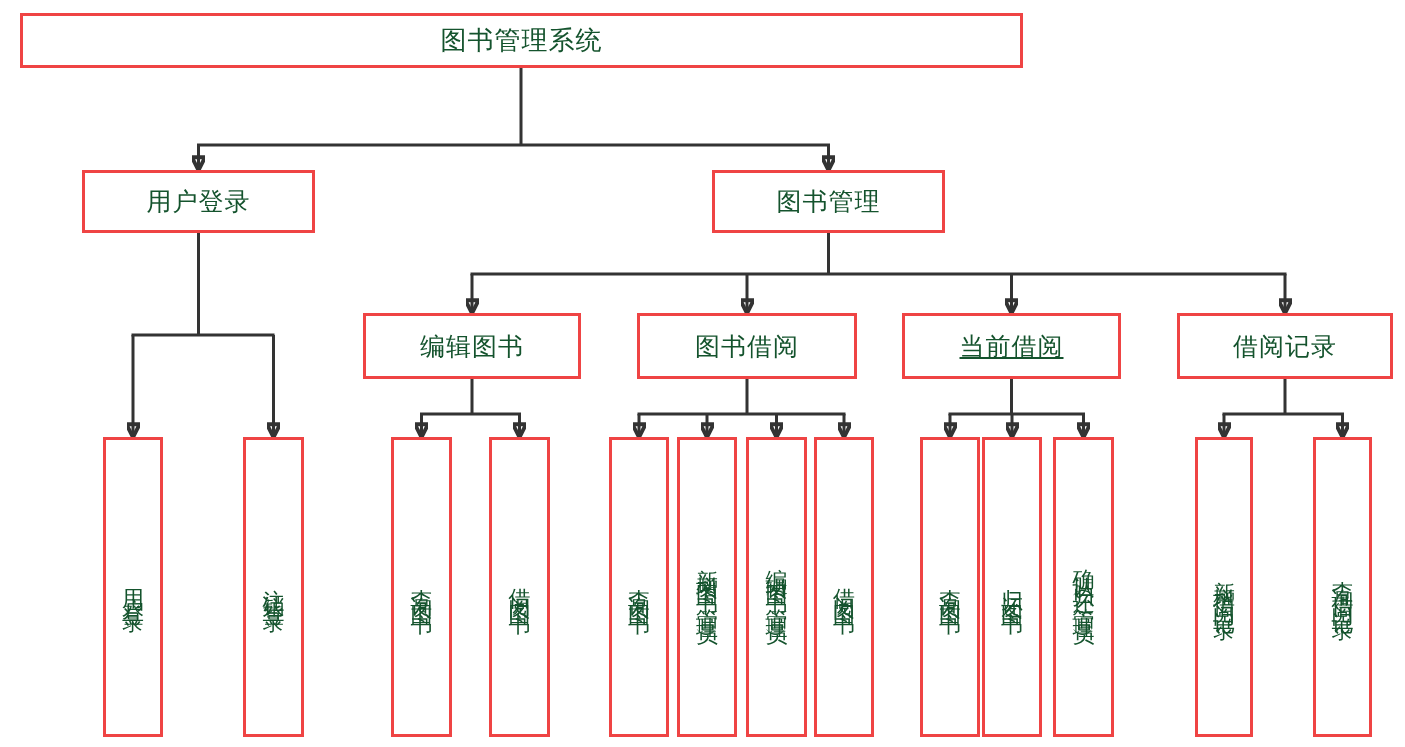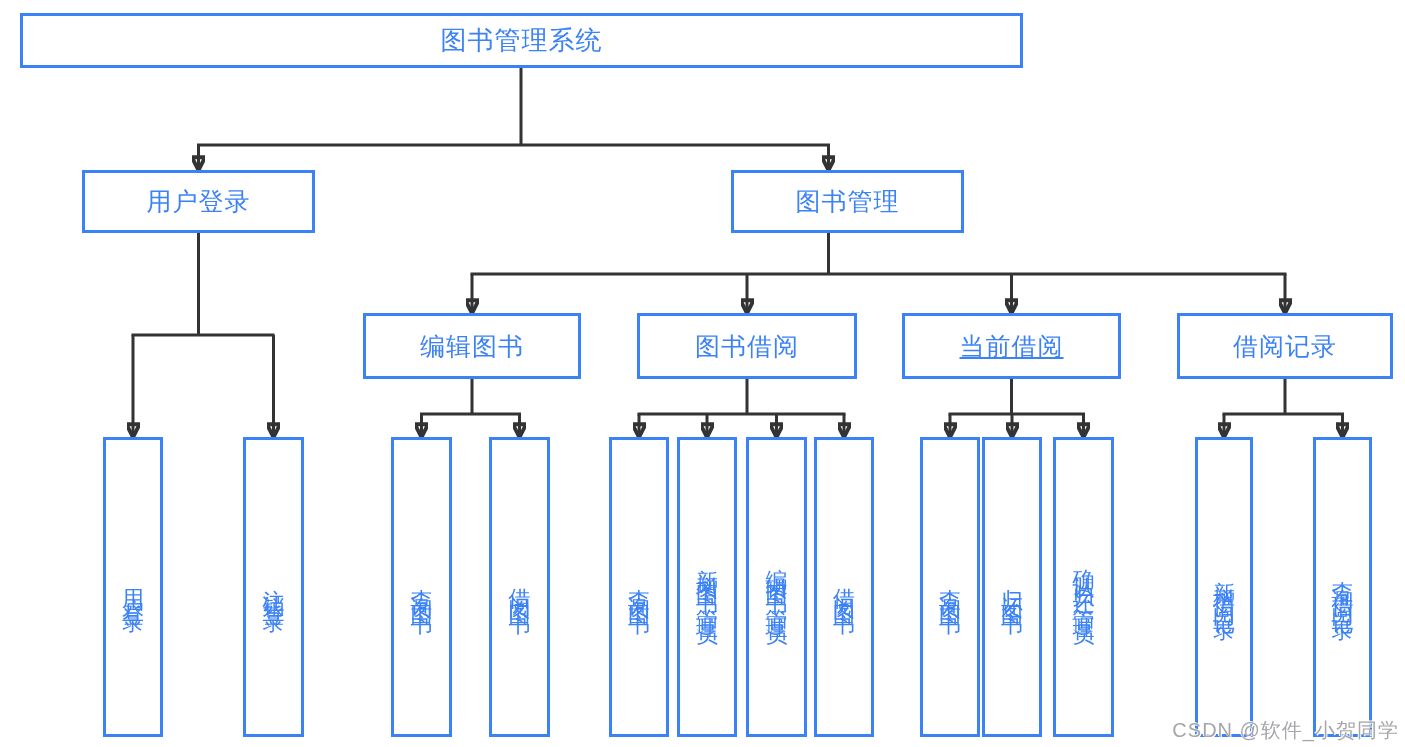--- a/index.html
+++ b/index.html
@@ -10,38 +10,38 @@
     overflow:hidden;
     font-family:"Liberation Sans","DejaVu Sans",sans-serif;
     color:#3a3a3a;
   }
   .connectors{position:absolute;left:0;top:0;}
   .connectors path{stroke:#333333;stroke-width:3;fill:none;}
   .box{
     position:absolute;
     box-sizing:border-box;
     background:#ffffff;
-    border:3px solid #3b82f6;
+    border:3px solid #ef4444;
     display:flex;align-items:center;justify-content:center;
     text-align:center;
-    color:#3b82f6;
+    color:#14532d;
   }
   .h{font-size:25px;letter-spacing:1px;}
   .v{
     writing-mode:vertical-rl;
     text-orientation:mixed;
     font-size:22px;
     letter-spacing:8px;
     line-height:1;
   }
   
   #b-root{left:20px;top:13px;width:1003px;height:55px;font-size:26px;}
   
   #b-login{left:82px;top:170px;width:233px;height:63px;}
-  #b-mgmt{left:731px;top:170px;width:233px;height:63px;}
+  #b-mgmt{left:712px;top:170px;width:233px;height:63px;}
   
   #b-newbook{left:363px;top:313px;width:218px;height:66px;}
   #b-borrow{left:637px;top:313px;width:220px;height:66px;}
   #b-current{left:902px;top:313px;width:219px;height:66px;text-decoration:underline;}
   #b-records{left:1177px;top:313px;width:216px;height:66px;}
   
   .leaf{top:437px;height:300px;}
   #l-login{left:103px;width:60px;}
   #l-logout{left:243px;width:61px;}
   #l-nb-query{left:391px;width:61px;}
@@ -133,14 +133,13 @@
   <div class="box v leaf" id="l-bb-edit">编辑图书（管理员）</div>
   <div class="box v leaf" id="l-bb-borrow">借阅图书</div>
 
   <div class="box v leaf" id="l-cb-query">查询图书</div>
   <div class="box v leaf" id="l-cb-return">归还图书</div>
   <div class="box v leaf" id="l-cb-confirm">确认归还（管理员）</div>
 
   <div class="box v leaf" id="l-br-add">新增借阅记录</div>
   <div class="box v leaf" id="l-br-query">查询借阅记录</div>
 
-  <div class="watermark">CSDN @软件_小贺同学</div>
 </div>
 
 </body></html>

